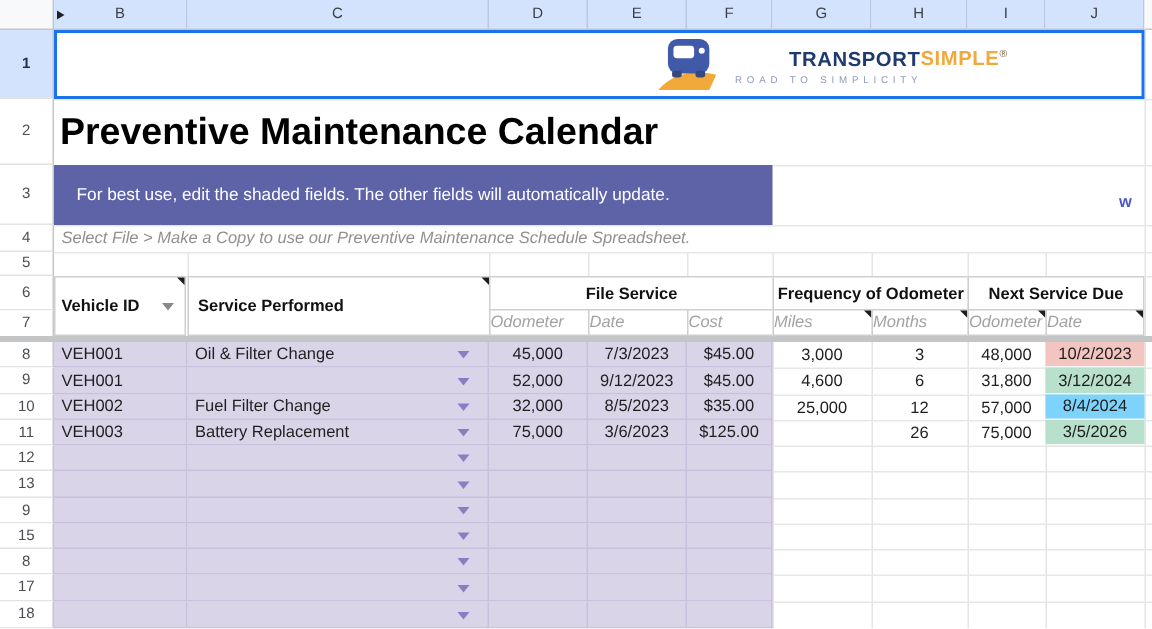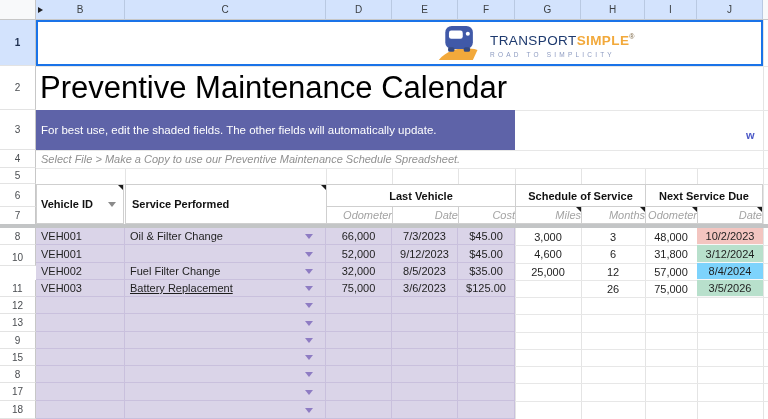--- a/index.html
+++ b/index.html
@@ -15,34 +15,34 @@
                font-size:10px;color:#4a4d51;display:flex;align-items:center;justify-content:center;z-index:5;}
   .rowhdr-sel{background:#d3e3fd;color:#1f3050;font-weight:bold;}
   .hidden-col-ind{left:38px;top:7px;width:0;height:0;border-top:3.5px solid transparent;border-bottom:3.5px solid transparent;border-left:5px solid #202124;z-index:7;}
   .gridv{width:1px;background:#e4e4e4;z-index:1;}
   .gridh{height:1px;background:#e7e7e7;z-index:1;}
   
   .sel-cell{left:36px;top:20px;width:727px;height:46px;background:#fff;border:2px solid #1a73e8;z-index:4;}
   .logo{left:437px;top:25px;height:38px;display:flex;align-items:flex-start;z-index:5;}
   .logo-text{margin-left:7px;display:flex;flex-direction:column;margin-top:5px;}
   .brand{font-size:13.5px;letter-spacing:.4px;line-height:14px;white-space:nowrap;}
-  .brand .navy{color:#1e3a6e;font-weight:normal;}
+  .brand .navy{color:#1e3a6e;font-weight:bold;margin-left:36px;}
   .brand .orange{color:#f2a93b;font-weight:600;}
   .brand .reg{font-size:7px;color:#7a6340;vertical-align:super;}
   .tagline{font-size:6.5px;letter-spacing:3.2px;color:#8c9ac0;margin-top:3px;white-space:nowrap;}
   
-  .title{left:40px;top:66px;width:700px;height:28px;line-height:44px;font-size:31px;font-weight:normal;color:#000;z-index:3;white-space:nowrap;}
+  .title{left:40px;top:66px;width:700px;height:28px;line-height:44px;font-size:25px;font-weight:bold;color:#000;z-index:3;white-space:nowrap;}
   .banner{left:36px;top:110px;width:479px;height:40px;background:#5e63a8;color:#fff;font-size:11.5px;font-weight:500;
-          display:flex;align-items:center;padding-left:5px;z-index:3;}
+          display:flex;align-items:center;padding-left:15px;z-index:3;}
   .edge-w{left:746px;top:129px;font-size:11px;font-weight:bold;color:#4c59c7;z-index:3;}
   .instruction{left:41px;top:150px;width:700px;height:18px;line-height:18px;font-style:italic;font-size:11px;color:#909090;z-index:3;white-space:nowrap;}
   
   .th{background:#fff;border:1px solid #cfcfcf;font-size:11px;font-weight:bold;color:#111;display:flex;align-items:center;z-index:3;}
   .th-center{justify-content:center;}
-  .th-sub{background:#fff;border:1px solid #cfcfcf;font-size:11px;font-style:italic;color:#a3a3a3;display:flex;align-items:center;justify-content:flex-end;z-index:3;}
+  .th-sub{background:#fff;border:1px solid #cfcfcf;font-size:11px;font-style:italic;color:#a3a3a3;display:flex;align-items:center;justify-content:flex-start;z-index:3;}
   .note-tri{position:absolute;top:0;right:0;width:0;height:0;border-left:5px solid transparent;border-top:5px solid #1c1c1c;}
   .filter-arrow{position:absolute;right:7px;top:50%;margin-top:-2px;width:0;height:0;border-left:4px solid transparent;border-right:4px solid transparent;border-top:5px solid #8a8a8a;}
   .divider{left:0;top:224px;width:768px;height:4px;background:#c3c5c6;z-index:6;}
   
   .cell{font-size:11px;display:flex;align-items:center;z-index:2;color:#1f1f1f;}
   .lav{background:#dad4e8;border-right:1px solid #c9c0dd;border-bottom:1px solid #c9c0dd;}
   .left-pad{padding-left:5px;}
   .center{justify-content:center;}
   .dd-arrow{position:absolute;right:12px;top:50%;margin-top:-2px;width:0;height:0;border-left:4px solid transparent;border-right:4px solid transparent;border-top:5px solid #8e7cc3;}
   .due{border-bottom:1px solid #f7f7f7;z-index:2;}
@@ -89,35 +89,35 @@
       <div class="abs colhdr-rest" style="left: 763px; width: 5px;"></div>
       <div class="abs rowhdr-cell rowhdr-sel" style="top: 20px; height: 46px;">1</div>
       <div class="abs rowhdr-cell" style="top: 66px; height: 44px;">2</div>
       <div class="abs rowhdr-cell" style="top: 110px; height: 40px;">3</div>
       <div class="abs rowhdr-cell" style="top: 150px; height: 18px;">4</div>
       <div class="abs rowhdr-cell" style="top: 168px; height: 16px;">5</div>
       <div class="abs rowhdr-cell" style="top: 184px; height: 23px;">6</div>
       <div class="abs rowhdr-cell" style="top: 207px; height: 17px; border-bottom: none;">7</div>
       <div class="abs rowhdr-cell" style="top: 228px; height: 17px;">8</div>
       <div class="abs rowhdr-cell" style="top: 245px; height: 18px;">9</div>
-      <div class="abs rowhdr-cell" style="top: 249px; height: 17px;">10</div>
+      <div class="abs rowhdr-cell" style="top: 263px; height: 17px;">10</div>
       <div class="abs rowhdr-cell" style="top: 280px; height: 17px;">11</div>
       <div class="abs rowhdr-cell" style="top: 297px; height: 17px;">12</div>
       <div class="abs rowhdr-cell" style="top: 314px; height: 18px;">13</div>
       <div class="abs rowhdr-cell" style="top: 332px; height: 17px;">9</div>
       <div class="abs rowhdr-cell" style="top: 349px; height: 17px;">15</div>
       <div class="abs rowhdr-cell" style="top: 366px; height: 17px;">8</div>
       <div class="abs rowhdr-cell" style="top: 383px; height: 18px;">17</div>
       <div class="abs rowhdr-cell" style="top: 401px; height: 18px;">18</div>
       <div class="abs cell lav left-pad" style="left: 36px; top: 228px; width: 89px; height: 17px;">VEH001</div>
       <div class="abs cell lav left-pad" style="left: 125px; top: 228px; width: 201px; height: 17px;">
         <span>Oil &amp; Filter Change</span>
         <span class="dd-arrow"></span>
       </div>
-      <div class="abs cell lav center" style="left: 326px; top: 228px; width: 66px; height: 17px;">66,000</div>
+      <div class="abs cell lav center" style="left: 326px; top: 228px; width: 66px; height: 17px;">45,000</div>
       <div class="abs cell lav center" style="left: 392px; top: 228px; width: 66px; height: 17px;">7/3/2023</div>
       <div class="abs cell lav center" style="left: 458px; top: 228px; width: 57px; height: 17px;">$45.00</div>
       <div class="abs cell center" style="left: 515px; top: 228px; width: 66px; height: 17px;">3,000</div>
       <div class="abs cell center" style="left: 581px; top: 228px; width: 64px; height: 17px;">3</div>
       <div class="abs cell center" style="left: 645px; top: 228px; width: 52px; height: 17px;">48,000</div>
       <div class="abs cell center due" style="left: 697px; top: 228px; width: 66px; height: 17px; background: rgb(243, 197, 192);">10/2/2023</div>
       <div class="abs cell lav left-pad" style="left: 36px; top: 245px; width: 89px; height: 18px;">VEH001</div>
       <div class="abs cell lav left-pad" style="left: 125px; top: 245px; width: 201px; height: 18px;">
         <span class="dd-arrow"></span>
       </div>
@@ -134,21 +134,21 @@
         <span class="dd-arrow"></span>
       </div>
       <div class="abs cell lav center" style="left: 326px; top: 263px; width: 66px; height: 17px;">32,000</div>
       <div class="abs cell lav center" style="left: 392px; top: 263px; width: 66px; height: 17px;">8/5/2023</div>
       <div class="abs cell lav center" style="left: 458px; top: 263px; width: 57px; height: 17px;">$35.00</div>
       <div class="abs cell center" style="left: 515px; top: 263px; width: 66px; height: 17px;">25,000</div>
       <div class="abs cell center" style="left: 581px; top: 263px; width: 64px; height: 17px;">12</div>
       <div class="abs cell center" style="left: 645px; top: 263px; width: 52px; height: 17px;">57,000</div>
       <div class="abs cell center due" style="left: 697px; top: 263px; width: 66px; height: 17px; background: #7dd3fc;">8/4/2024</div>
       <div class="abs cell lav left-pad" style="left: 36px; top: 280px; width: 89px; height: 17px;">VEH003</div>
-      <div class="abs cell lav left-pad" style="left: 125px; top: 280px; width: 201px; height: 17px; text-decoration: underline;">
+      <div class="abs cell lav left-pad" style="left: 125px; top: 280px; width: 201px; height: 17px;">
         <span>Battery Replacement</span>
         <span class="dd-arrow"></span>
       </div>
       <div class="abs cell lav center" style="left: 326px; top: 280px; width: 66px; height: 17px;">75,000</div>
       <div class="abs cell lav center" style="left: 392px; top: 280px; width: 66px; height: 17px; text-align: center;">3/6/2023</div>
       <div class="abs cell lav center" style="left: 458px; top: 280px; width: 57px; height: 17px;">$125.00</div>
       <div class="abs cell center" style="left: 515px; top: 280px; width: 66px; height: 17px;"></div>
       <div class="abs cell center" style="left: 581px; top: 280px; width: 64px; height: 17px;">26</div>
       <div class="abs cell center" style="left: 645px; top: 280px; width: 52px; height: 17px;">75,000</div>
       <div class="abs cell center due" style="left: 697px; top: 280px; width: 66px; height: 17px; background: rgb(184, 224, 204);">3/5/2026</div>
@@ -236,24 +236,24 @@
   <div class="abs th" style="left:36px;top:184px;width:88px;height:40px;padding-left:4px;">
     <span>Vehicle ID</span>
     <span class="filter-arrow"></span>
     <span class="note-tri"></span>
   </div>
   <div class="abs th" style="left:125px;top:184px;width:202px;height:40px;padding-left:6px;">
     <span>Service Performed</span>
     <span class="note-tri"></span>
   </div>
   <div class="abs th th-center" style="left:326px;top:184px;width:190px;height:23px;">
-    <span>Last Vehicle</span>
+    <span>File Service</span>
   </div>
   <div class="abs th th-center" style="left:515px;top:184px;width:131px;height:23px;">
-    <span>Schedule of Service</span>
+    <span>Frequency of Odometer</span>
   </div>
   <div class="abs th th-center" style="left:645px;top:184px;width:118px;height:23px;">
     <span>Next Service Due</span>
   </div>
   <div class="abs th-sub" style="left:326px;top:206px;width:67px;height:18px;">
     <span>Odometer</span>
   </div>
   <div class="abs th-sub" style="left:392px;top:206px;width:67px;height:18px;">
     <span>Date</span>
   </div>

